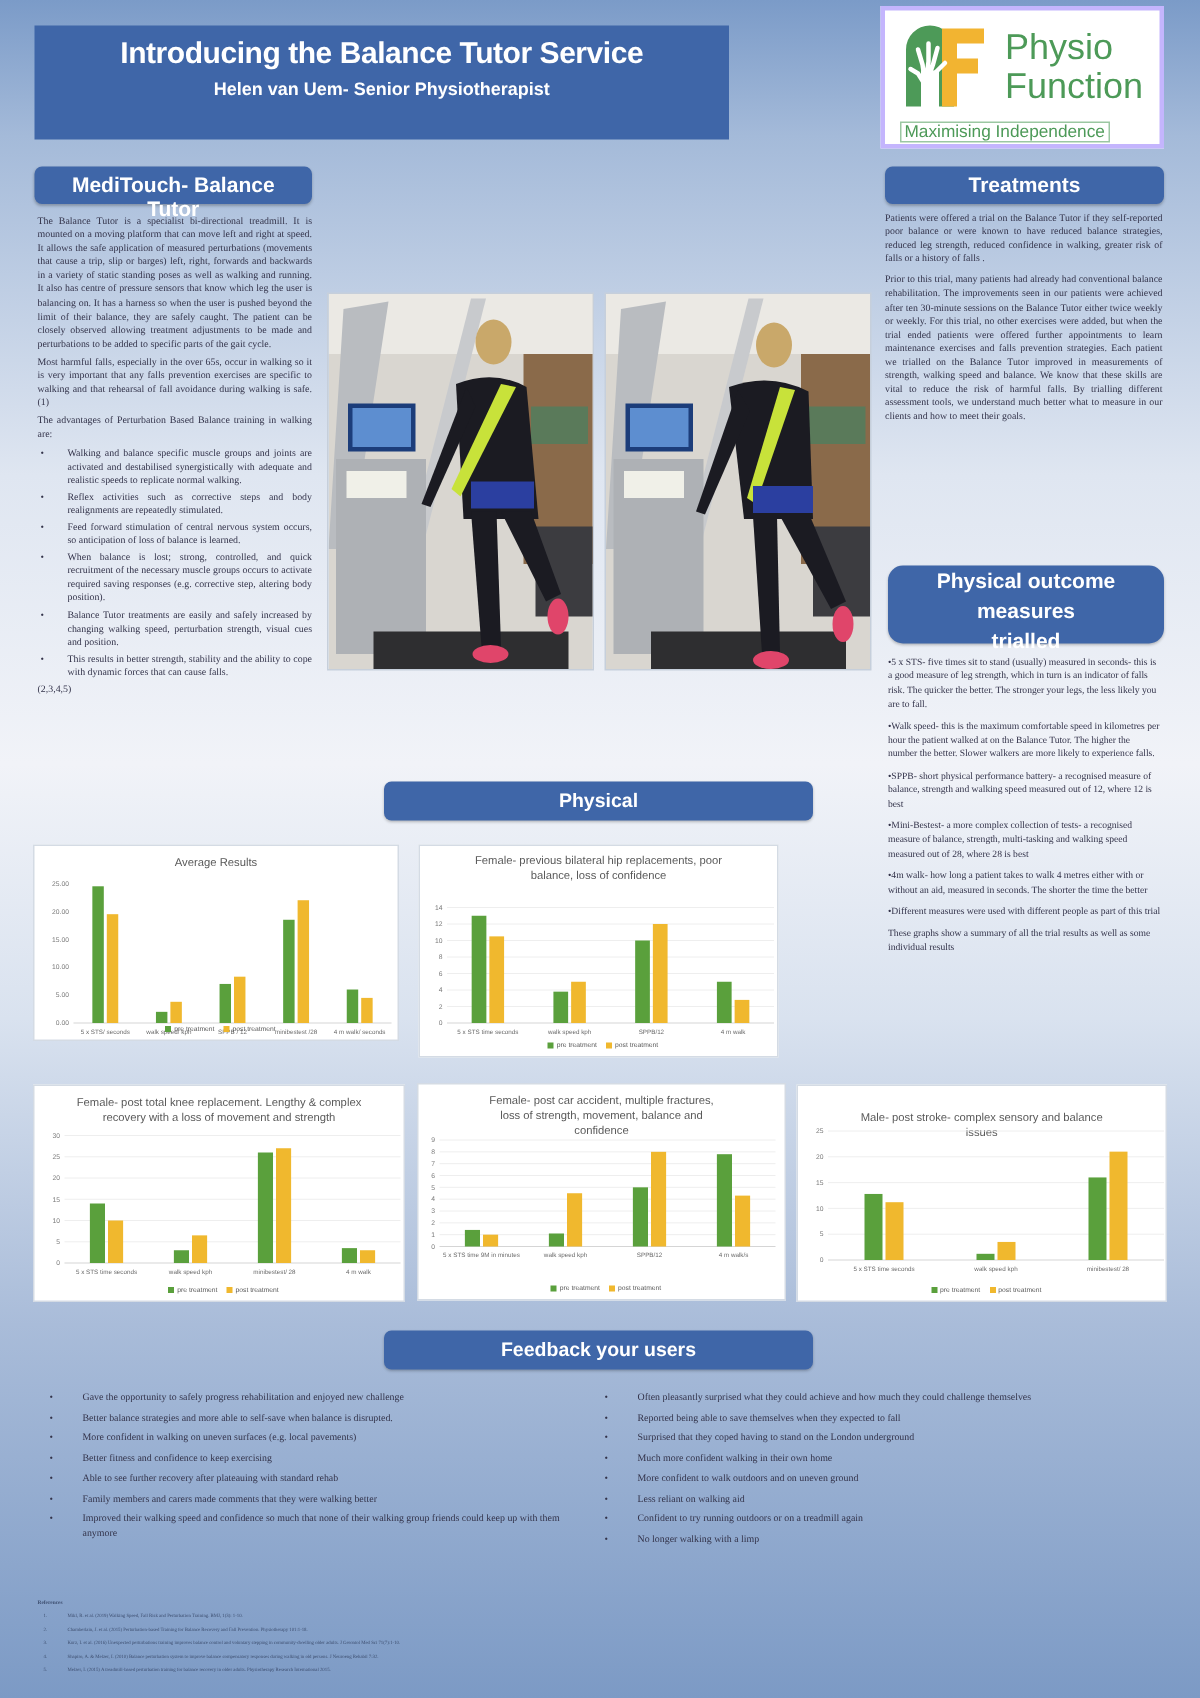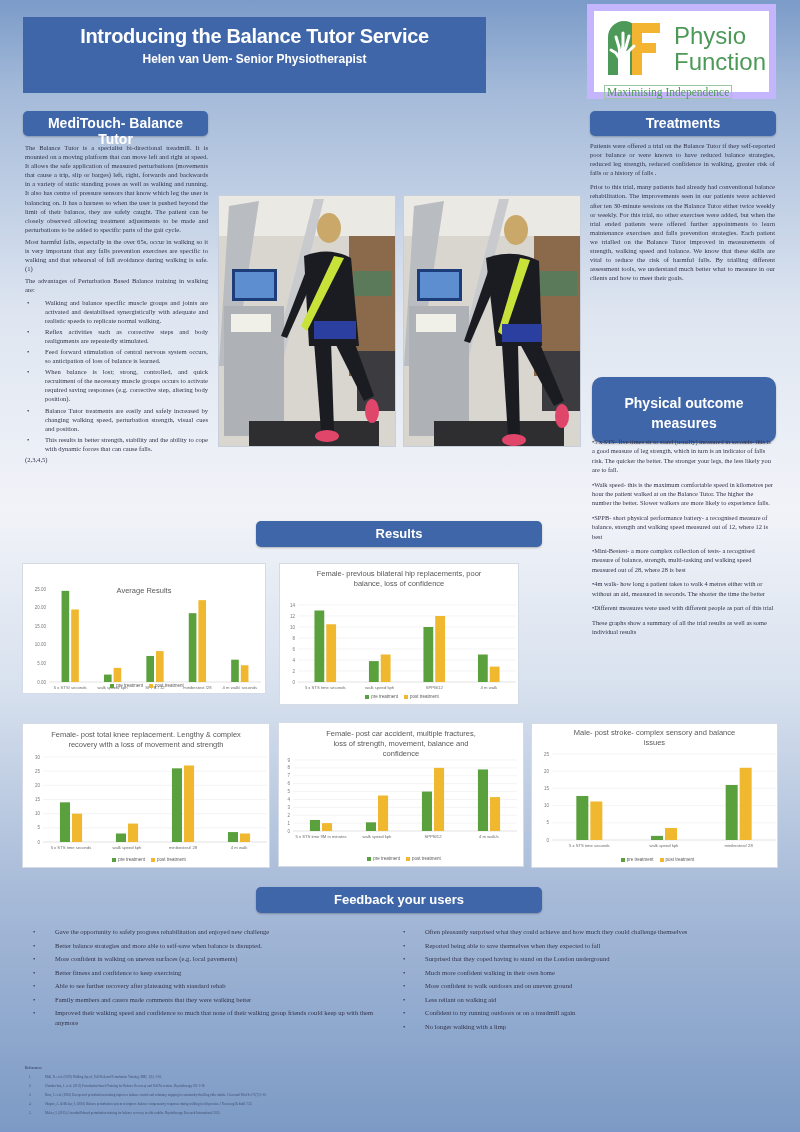--- a/index.html
+++ b/index.html
@@ -14,33 +14,33 @@
   .title-box {
     left: 23px; top: 17px; width: 463px; height: 76px;
     background: #3f66a8;
     color: #fff; text-align: center;
     font-family: "Liberation Sans", sans-serif; font-weight: bold;
   }
   .title-box .t1 { font-size: 20px; margin-top: 8px; letter-spacing: -0.3px; }
   .title-box .t2 { font-size: 12px; margin-top: 4px; }
   .logo {
     left: 587px; top: 4px; width: 189px; height: 95px; background: #fff;
-    border: 7px solid #c4b5fd;
+    border: 3px solid #c4b5fd;
   }
   .logo .mark { position: absolute; left: 10px; top: 6px; width: 60px; height: 60px; }
   .logo .brand { position: absolute; left: 80px; top: 12px; font-family: "Liberation Sans", sans-serif; color: #4d9a58; font-size: 24px; line-height: 26px; }
-  .logo .tag { position: absolute; left: 10px; top: 74px; font-family: Liberation Serif, serif; color: #4d9a58; font-size: 11.5px; border: 1px solid #9bc7a2; padding: 0 2px; }
+  .logo .tag { position: absolute; left: 10px; top: 74px; font-family: Liberation Sans, sans-serif; color: #4d9a58; font-size: 11.5px; border: 1px solid #9bc7a2; padding: 0 2px; }
   .hdr {
     background: #3f66a8; color: #fff; border-radius: 5px;
     font-family: "Liberation Sans", sans-serif; font-weight: bold;
     box-shadow: 0 1px 2px rgba(0,0,0,.25);
   }
   .hdr-left { left: 23px; top: 111px; width: 185px; height: 25px; font-size: 14px; padding: 4px 6px; text-align: center; }
   .hdr-right { left: 590px; top: 111px; width: 186px; height: 25px; font-size: 14px; text-align: center; padding-top: 4px; }
-  .hdr-pom { left: 592px; top: 377px; width: 184px; height: 66px; font-size: 14px; text-align: center; padding-top: 16px; line-height: 20px; border-radius: 10px; }
+  .hdr-pom { left: 592px; top: 377px; width: 184px; height: 52px; font-size: 14px; text-align: center; padding-top: 0; line-height: 20px; border-radius: 10px; }
   .hdr-results { left: 256px; top: 521px; width: 286px; height: 26px; font-size: 13px; text-align: center; padding-top: 5px; }
   .hdr-feedback { left: 256px; top: 887px; width: 286px; height: 26px; font-size: 13px; text-align: center; padding-top: 5px; }
 
   .body-text { font-size: 6.6px; line-height: 9.1px; text-align: justify; color: #33334a; }
   .left-col { left: 25px; top: 143px; width: 183px; }
   .left-col p { margin-bottom: 3px; }
   .left-col ul { list-style: none; }
   .left-col li { position: relative; padding-left: 20px; margin-bottom: 2px; }
   .left-col li::before { content: "•"; position: absolute; left: 2px; top: 0; }
   .right-col { left: 590px; top: 141px; width: 185px; }
@@ -90,22 +90,23 @@
     <div>Physio</div>
     <div>Function</div>
   </div>
   <div class="tag">Maximising Independence</div>
 </div>
 
 <div class="abs hdr hdr-left">MediTouch- Balance Tutor</div>
 <div class="abs hdr hdr-right">Treatments</div>
 <div class="abs hdr hdr-pom">
   <div>Physical outcome measures</div>
-</div>
-<div class="abs hdr hdr-results">Results</div>
+  <div>trialled</div>
+</div>
+<div class="abs hdr hdr-results">Physical</div>
 <div class="abs hdr hdr-feedback">Feedback your users</div>
 
 <div class="abs body-text left-col">
   <p>The Balance Tutor is a specialist bi-directional treadmill. It is mounted on a moving platform that can move left and right at speed. It allows the safe application of measured perturbations (movements that cause a trip, slip or barges) left, right, forwards and backwards in a variety of static standing poses as well as walking and running. It also has centre of pressure sensors that know which leg the user is balancing on. It has a harness so when the user is pushed beyond the limit of their balance, they are safely caught. The patient can be closely observed allowing treatment adjustments to be made and perturbations to be added to specific parts of the gait cycle.</p>
   <p>Most harmful falls, especially in the over 65s, occur in walking so it is very important that any falls prevention exercises are specific to walking and that rehearsal of fall avoidance during walking is safe. (1)</p>
   <p>The advantages of Perturbation Based Balance training in walking are:</p>
   <ul>
     <li>Walking and balance specific muscle groups and joints are activated and destabilised synergistically with adequate and realistic speeds to replicate normal walking.</li>
     <li>Reflex activities such as corrective steps and body realignments are repeatedly stimulated.</li>
     <li>Feed forward stimulation of central nervous system occurs, so anticipation of loss of balance is learned.</li>
@@ -176,21 +177,21 @@
   <p>•5 x STS- five times sit to stand  (usually) measured in seconds- this is a good measure of leg strength, which in turn is an indicator of falls risk. The quicker the better. The stronger your legs, the less likely you are to fall.</p>
   <p>•Walk speed- this is the maximum comfortable speed in kilometres per hour the patient walked at on the Balance Tutor. The higher the number the better. Slower walkers are more likely to experience falls.</p>
   <p>•SPPB- short physical performance battery- a recognised measure of balance, strength and walking speed measured out of 12, where 12 is best</p>
   <p>•Mini-Bestest- a more complex collection of tests- a recognised measure of balance, strength, multi-tasking and walking speed measured out of 28, where 28 is best</p>
   <p>•4m walk- how long a patient takes to walk 4 metres either with or without an aid, measured in seconds. The shorter the time the better</p>
   <p>•Different measures were used with different people as part of this trial</p>
   <p>These graphs show a summary of all the trial results as well as some individual results</p>
 </div>
 
 <div class="abs chart" id="chart0" style="left:22px; top:563px; width:244px; height:131px;">
-    <div class="ctitle" style="top: 22px; padding: 0px 22px;">Average Results</div>
+    <div class="ctitle" style="top: 6px; padding: 0px 22px;">Average Results</div>
     <svg width="242" height="129">
       <line x1="26" x2="238" y1="118" y2="118" stroke="#d0d0d0" stroke-width="0.6"></line>
       <text x="23" y="119.5" text-anchor="end" font-size="4.5" fill="#7a7a7a" font-family="Liberation Sans, sans-serif">0.00</text>
       <text x="23" y="100.9" text-anchor="end" font-size="4.5" fill="#7a7a7a" font-family="Liberation Sans, sans-serif">5.00</text>
       <text x="23" y="82.3" text-anchor="end" font-size="4.5" fill="#7a7a7a" font-family="Liberation Sans, sans-serif">10.00</text>
       <text x="23" y="63.7" text-anchor="end" font-size="4.5" fill="#7a7a7a" font-family="Liberation Sans, sans-serif">15.00</text>
       <text x="23" y="45.099999999999994" text-anchor="end" font-size="4.5" fill="#7a7a7a" font-family="Liberation Sans, sans-serif">20.00</text>
       <text x="23" y="26.5" text-anchor="end" font-size="4.5" fill="#7a7a7a" font-family="Liberation Sans, sans-serif">25.00</text>
       <rect x="38.568000000000005" width="7.632" y="26.86" height="91.14" fill="#5aa03c"></rect>
       <rect x="48.2" width="7.632" y="45.459999999999994" height="72.54" fill="#f0b82e"></rect>
@@ -308,21 +309,21 @@
       <rect x="142.92" width="10.08" y="68.55555555555556" height="39.44444444444444" fill="#5aa03c"></rect>
       <rect x="155" width="10.08" y="44.88888888888889" height="63.11111111111111" fill="#f0b82e"></rect>
       <text x="154" y="115" text-anchor="middle" font-size="4.2" fill="#6a6a6a" font-family="Liberation Sans, sans-serif">SPPB/12</text>
       <rect x="198.92" width="10.08" y="46.46666666666666" height="61.53333333333334" fill="#5aa03c"></rect>
       <rect x="211" width="10.08" y="74.07777777777778" height="33.92222222222222" fill="#f0b82e"></rect>
       <text x="210" y="115" text-anchor="middle" font-size="4.2" fill="#6a6a6a" font-family="Liberation Sans, sans-serif">4 m walk/s</text>
     </svg>
     <div class="legend" style="top: 133px;"><span class="sw" style="background: rgb(90, 160, 60);"></span><span>pre treatment</span><span class="sw" style="background: rgb(240, 184, 46);"></span><span>post treatment</span></div>
   </div>
 <div class="abs chart" id="chart4" style="left:531px; top:723px; width:247px; height:145px;">
-    <div class="ctitle" style="top: 4px; padding: 0px 38px;">Male- post stroke- complex sensory and balance issues</div>
+    <div class="ctitle" style="top: 16px; padding: 0px 38px;">Male- post stroke- complex sensory and balance issues</div>
     <svg width="245" height="143">
       <line x1="20" x2="244" y1="116" y2="116" stroke="#d0d0d0" stroke-width="0.6"></line>
       <text x="17" y="117.5" text-anchor="end" font-size="4.5" fill="#7a7a7a" font-family="Liberation Sans, sans-serif">0</text>
       <line x1="20" x2="244" y1="98.8" y2="98.8" stroke="#ececec" stroke-width="0.6"></line>
       <text x="17" y="100.3" text-anchor="end" font-size="4.5" fill="#7a7a7a" font-family="Liberation Sans, sans-serif">5</text>
       <line x1="20" x2="244" y1="81.6" y2="81.6" stroke="#ececec" stroke-width="0.6"></line>
       <text x="17" y="83.1" text-anchor="end" font-size="4.5" fill="#7a7a7a" font-family="Liberation Sans, sans-serif">10</text>
       <line x1="20" x2="244" y1="64.4" y2="64.4" stroke="#ececec" stroke-width="0.6"></line>
       <text x="17" y="65.9" text-anchor="end" font-size="4.5" fill="#7a7a7a" font-family="Liberation Sans, sans-serif">15</text>
       <line x1="20" x2="244" y1="47.2" y2="47.2" stroke="#ececec" stroke-width="0.6"></line>

